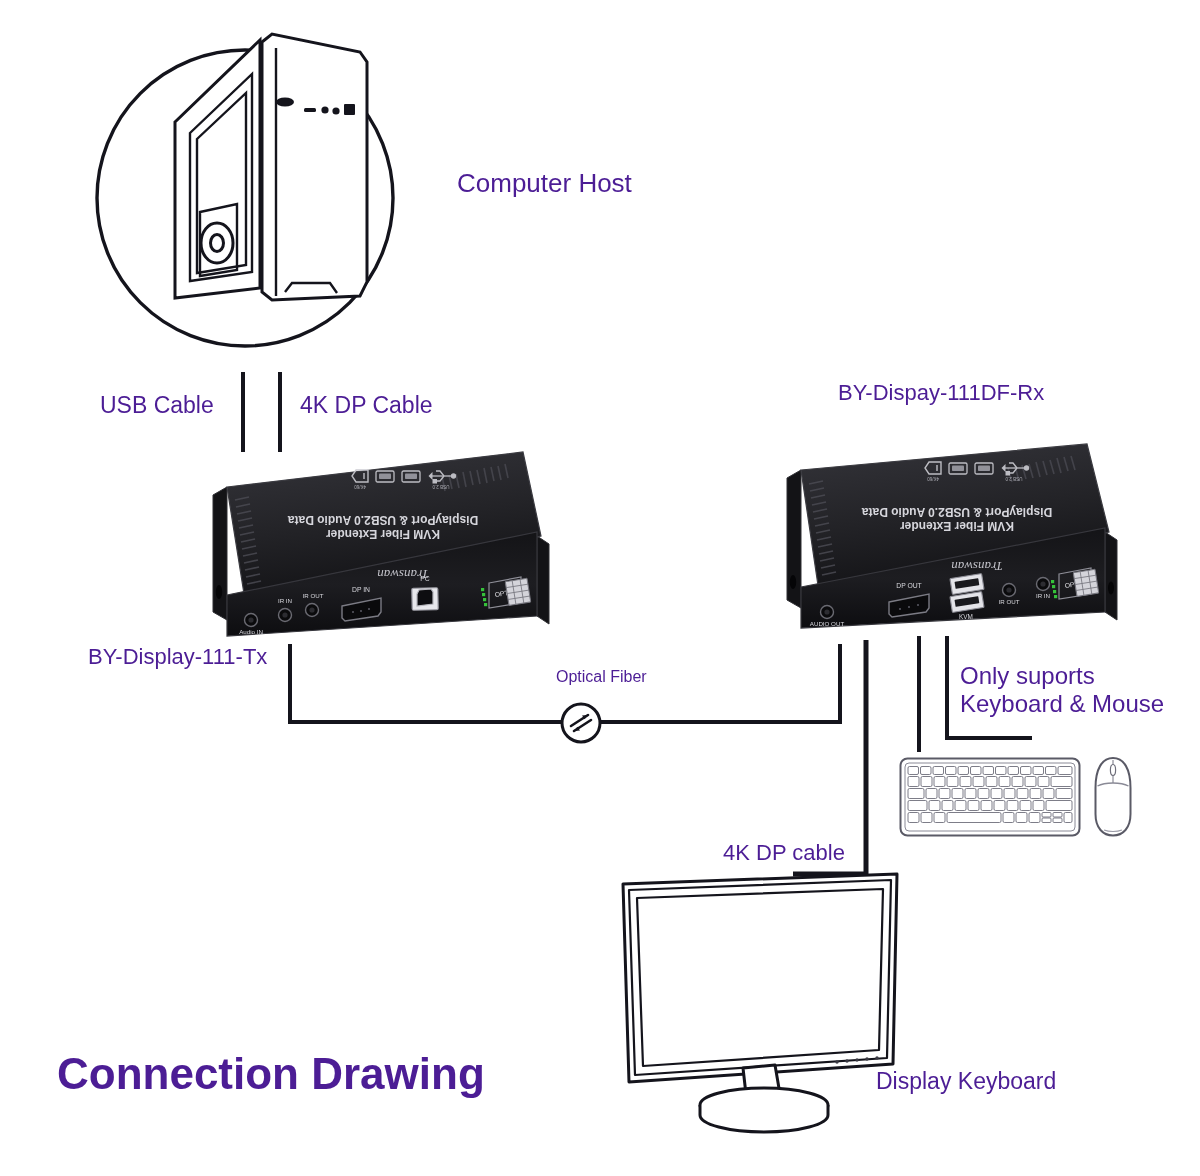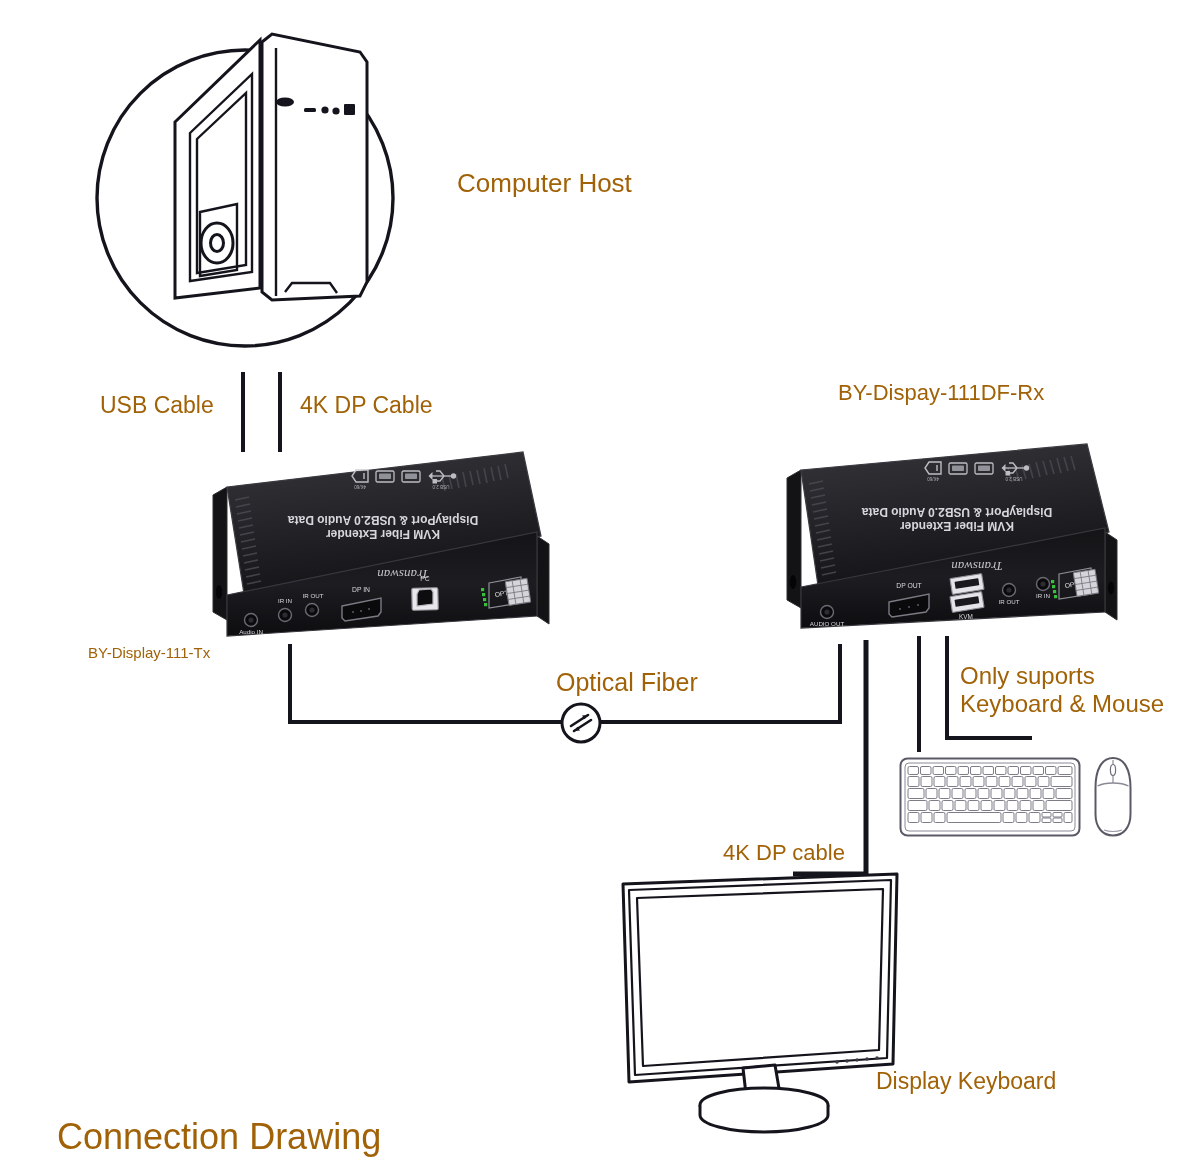--- a/index.html
+++ b/index.html
@@ -15,34 +15,34 @@
   #stage {
     position: relative;
     width: 1200px;
     height: 1176px;
     overflow: hidden;
     background: #ffffff;
   }
   .lbl {
     position: absolute;
     white-space: pre;
-    color: #a16207;
+    color: #4c1d95;
     font-family: "Liberation Sans", sans-serif;
     line-height: 1.18;
   }
   #lbl-computer-host { left: 457px; top: 168px;  font-size: 26px; }
   #lbl-usb-cable     { left: 100px; top: 392px;  font-size: 23px; text-align: right; }
   #lbl-dp-cable      { left: 300px; top: 392px;  font-size: 23px; }
   #lbl-rx-model      { left: 838px; top: 380px;  font-size: 22px; }
-  #lbl-tx-model      { left: 88px;  top: 644px;  font-size: 15px; }
-  #lbl-optical-fiber { left: 556px; top: 668px;  font-size: 25px; }
+  #lbl-tx-model      { left: 88px;  top: 644px;  font-size: 22px; }
+  #lbl-optical-fiber { left: 556px; top: 668px;  font-size: 16px; }
   #lbl-only-supports { left: 960px; top: 662px;  font-size: 24px; }
   #lbl-dp-cable-2    { left: 723px; top: 840px;  font-size: 22px; }
   #lbl-display-mon   { left: 876px; top: 1068px; font-size: 23px; }
-  #lbl-title         { left: 57px;  top: 1116px; font-size: 36px; }
+  #lbl-title         { left: 57px;  top: 1048px; font-size: 44px; font-weight: bold; }
 
   .svg-layer {
     position: absolute;
     left: 0; top: 0;
     width: 1200px;
     height: 1176px;
   }
   .dev {
     position: absolute;
   }

